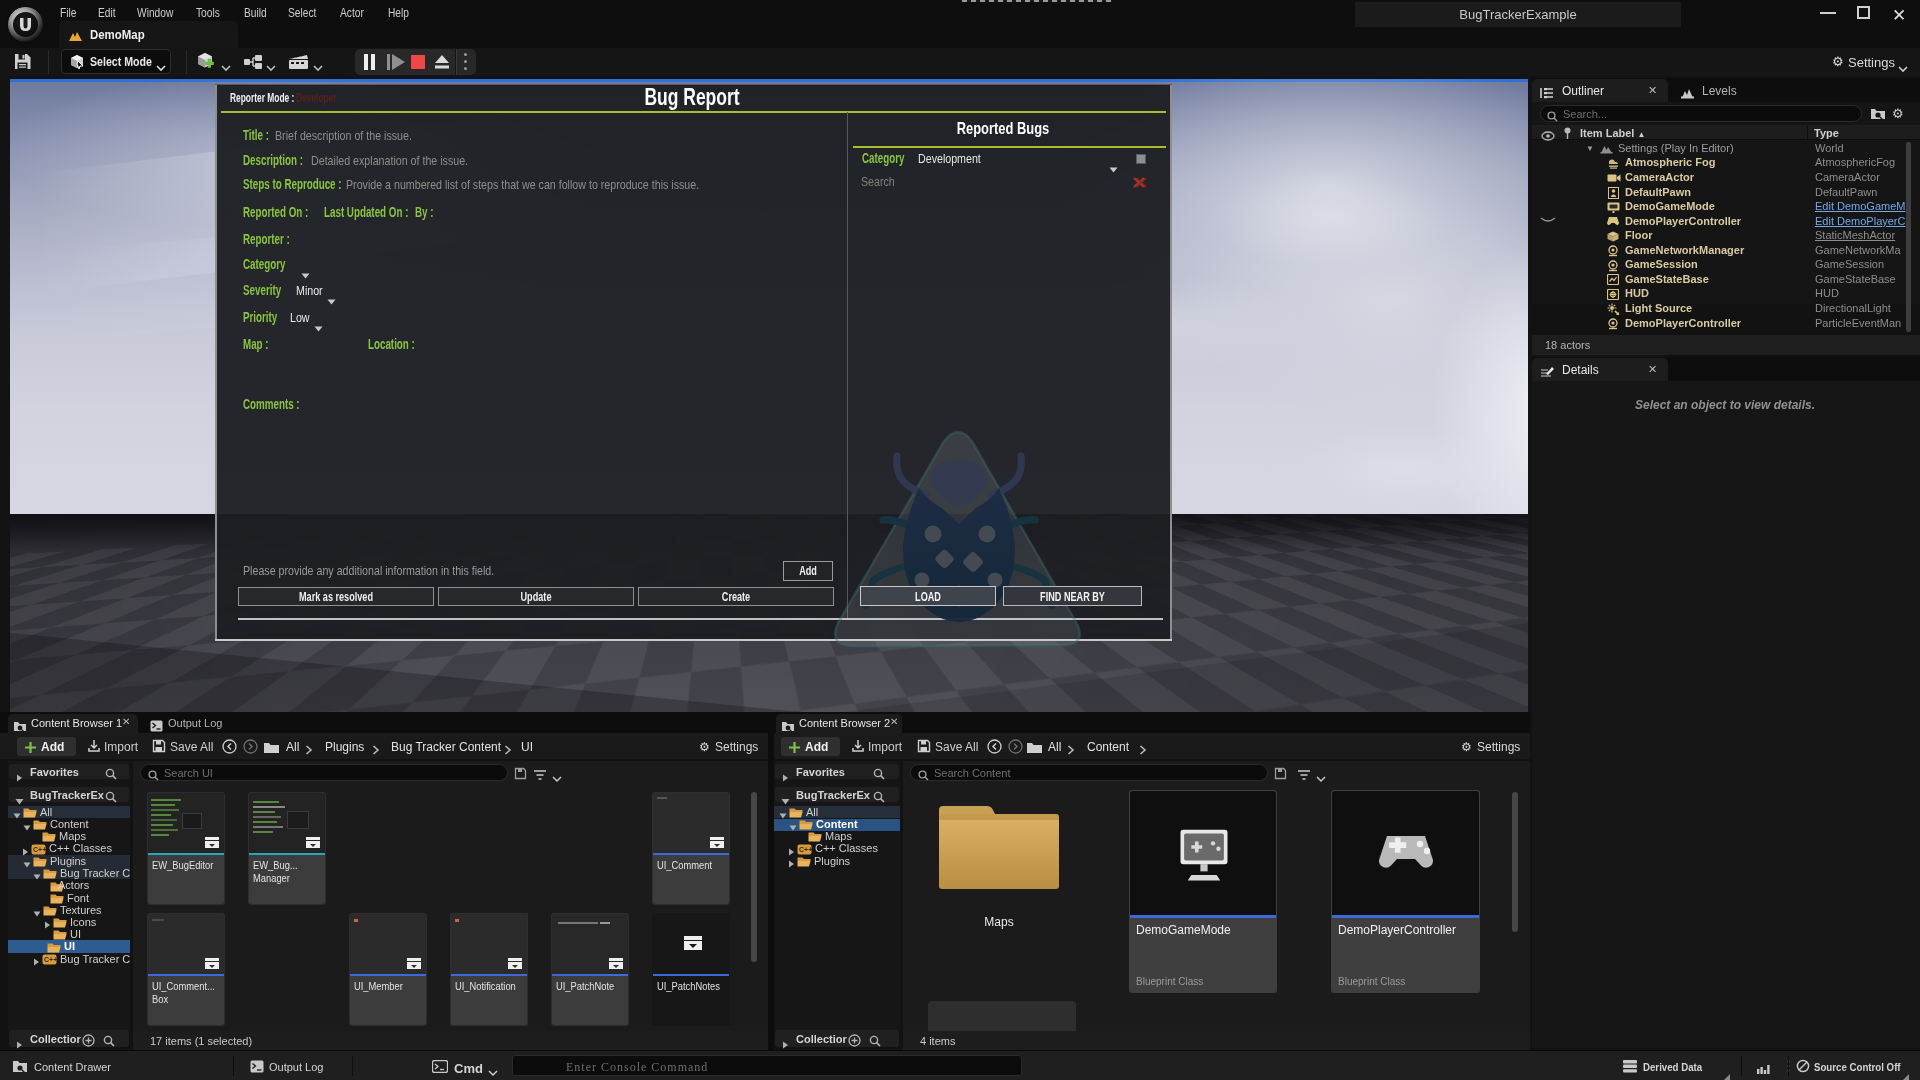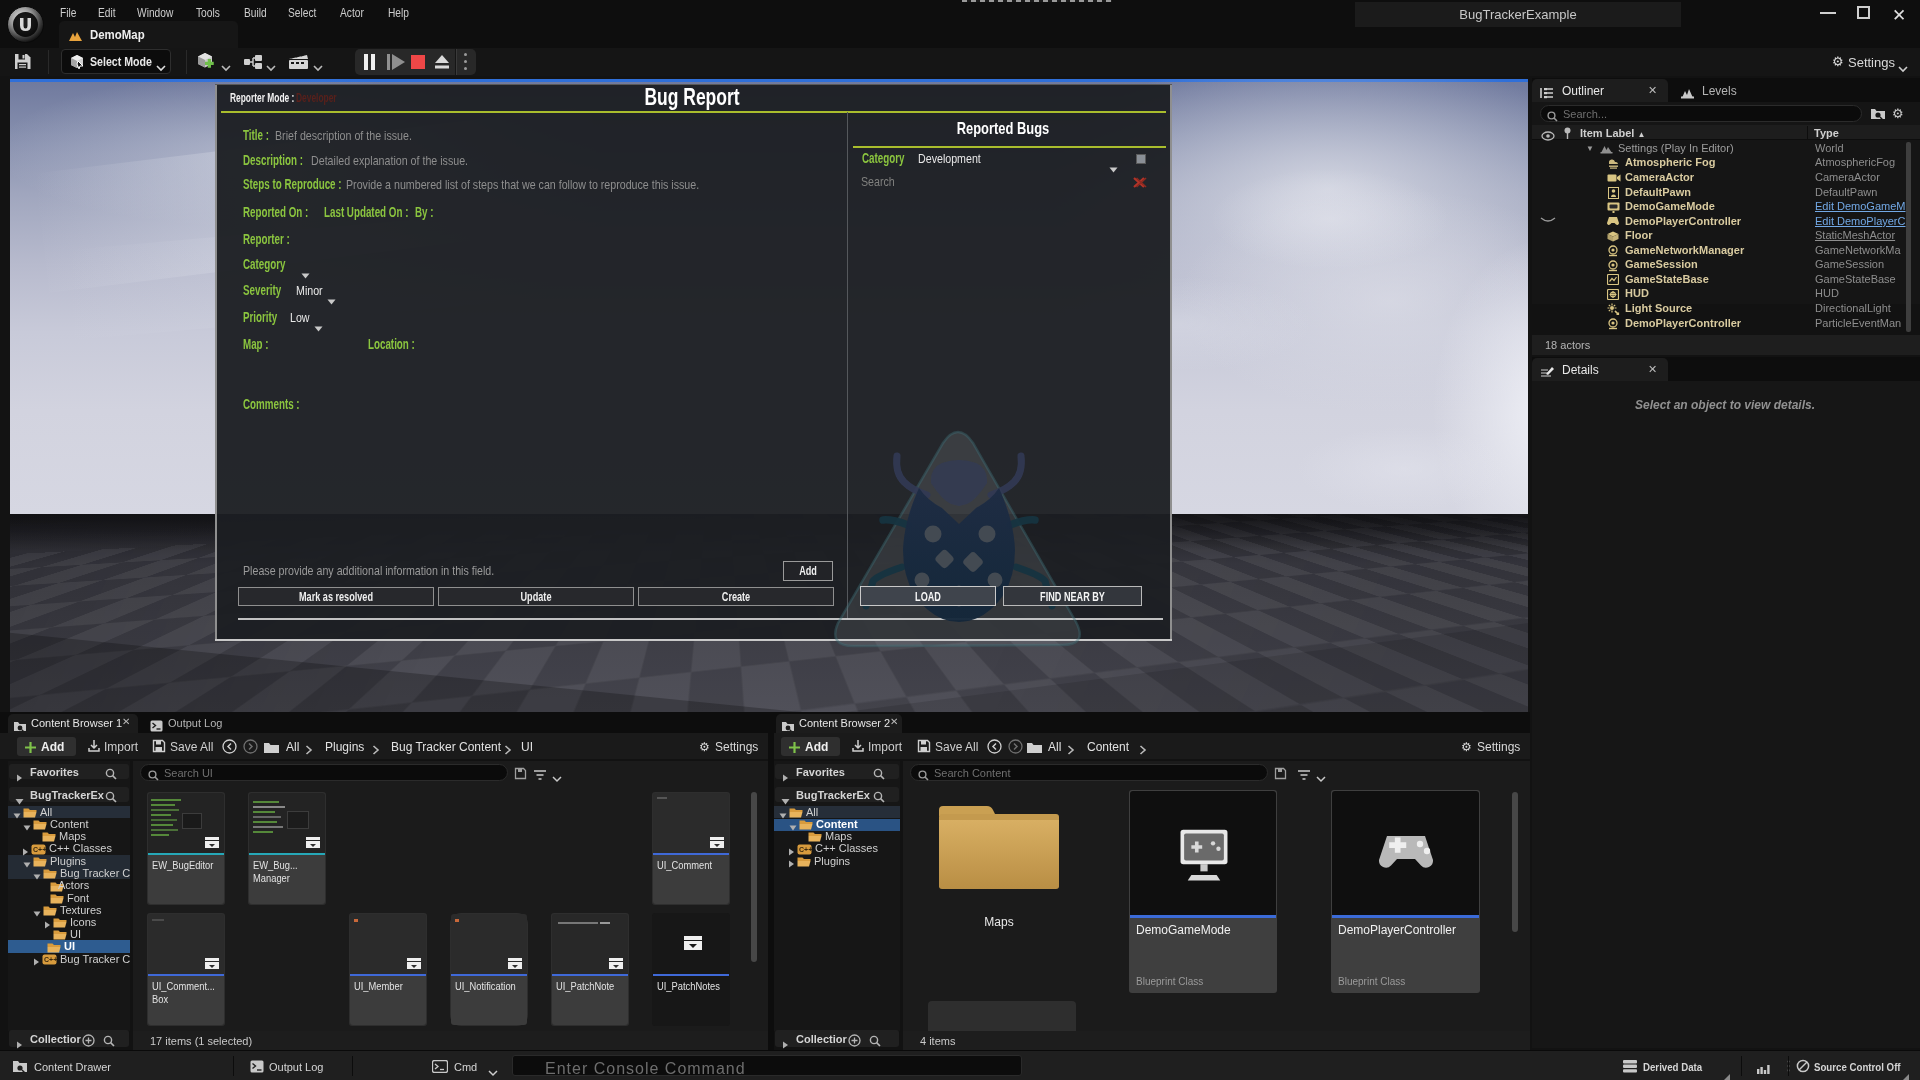--- a/index.html
+++ b/index.html
@@ -711,21 +711,21 @@
           </div>
       <div class="abs" style="left:57px;top:44px;"><svg width="16" height="13">
               <rect x="1" y="1" width="14" height="3" fill="#efefef"></rect>
               <rect x="1" y="5" width="14" height="7" fill="#efefef"></rect>
               <path d="M5 8 l3 3 3-3" fill="#2e2e2e"></path>
             </svg></div>
       <div class="abs" style="left:1px;top:61px;width:76px;height:2px;background:#3f69d8;"></div>
       <div class="abs" style="left:1px;top:63px;width:76px;height:49px;background:#3c3c3c;border-radius:0 0 3px 3px;"></div>
       <div class="abs" style="left:5px;top:67px;color:#e2e2e2;transform:scaleX(0.85);transform-origin:left top;white-space:nowrap;line-height:13px;">UI_Member</div>
     </div>
-    <div class="abs" style="left:317px;top:126px;width:78px;height:113px;background:#2e2e2e;border-radius:11px;">
+    <div class="abs" style="left:317px;top:126px;width:78px;height:113px;background:#2e2e2e;border-radius:1px;">
       <div class="abs" style="left:1px;top:1px;width:76px;height:60px;background:#2b2b2b;border-radius:3px 3px 0 0;overflow:hidden;">
             <div class="abs" style="left:4px;top:5px;width:4px;height:3px;background:#c8683a;"></div>
           </div>
       <div class="abs" style="left:57px;top:44px;"><svg width="16" height="13">
               <rect x="1" y="1" width="14" height="3" fill="#efefef"></rect>
               <rect x="1" y="5" width="14" height="7" fill="#efefef"></rect>
               <path d="M5 8 l3 3 3-3" fill="#2e2e2e"></path>
             </svg></div>
       <div class="abs" style="left:1px;top:61px;width:76px;height:2px;background:#3f69d8;"></div>
       <div class="abs" style="left:1px;top:63px;width:76px;height:49px;background:#3c3c3c;border-radius:0 0 3px 3px;"></div>
@@ -968,26 +968,26 @@
           <path d="M2.5 3.5 l3 2.5 -3 2.5" stroke="#1f1f1f" stroke-width="1.4" fill="none"></path>
           <path d="M7 10 h4.5" stroke="#1f1f1f" stroke-width="1.4"></path>
         </svg></div>
   <div class="abs" style="left:269px;top:10px;color:#d5d5d5;font-size:11px;">Output Log</div>
   <div class="abs" style="left:352px;top:5px;width:1px;height:20px;background:#0c0c0c;"></div>
   <div class="abs" style="left:432px;top:8px;"><svg width="16" height="13">
           <rect x="0.5" y="0.5" width="15" height="12" rx="2" fill="none" stroke="#c9c9c9" stroke-width="1.3"></rect>
           <path d="M3 4 l3 2.5 -3 2.5" stroke="#c9c9c9" stroke-width="1.3" fill="none"></path>
           <path d="M8 9.5 h4" stroke="#c9c9c9" stroke-width="1.3"></path>
         </svg></div>
-  <div class="abs" style="left:454px;top:10px;color:#d5d5d5;font-size:11px;font-weight:normal;">Cmd</div>
+  <div class="abs" style="left:454px;top:10px;color:#d5d5d5;font-size:13px;font-weight:bold;">Cmd</div>
   <div class="abs" style="left:488px;top:12px;"><svg width="10" height="8">
           <path d="M1 2 L5 6 L9 2" stroke="#ccc" stroke-width="1.5" fill="none"></path>
         </svg></div>
   <div class="abs" style="left:512px;top:4px;width:510px;height:21px;background:#0c0c0c;border:1px solid #2a2a2a;border-radius:3px;"></div>
-  <div class="abs" style="left:545px;top:9px;color:#6e6e6e;font-size:16px;font-family:Liberation Sans, sans-serif;letter-spacing:1px;">Enter Console Command</div>
+  <div class="abs" style="left:566px;top:9px;color:#6e6e6e;font-size:12px;font-family:Liberation Serif, serif;letter-spacing:1px;">Enter Console Command</div>
   <div class="abs" style="left:1622px;top:8px;"><svg width="16" height="14">
           <rect x="1" y="1" width="14" height="3.4" rx="1" fill="#c9c9c9"></rect>
           <rect x="1" y="5.6" width="14" height="3.4" rx="1" fill="#c9c9c9"></rect>
           <rect x="1" y="10.2" width="14" height="3.4" rx="1" fill="#c9c9c9"></rect>
         </svg></div>
   <div class="abs" style="left:1643px;top:10px;color:#d5d5d5;font-size:11px;font-weight:bold;transform:scaleX(0.88);transform-origin:left top;">Derived Data</div>
   <div class="abs" style="left:1723px;top:16px;"><svg width="8" height="8">
           <path d="M7 1 v6 h-6 Z" fill="#8a8a8a"></path>
         </svg></div>
   <div class="abs" style="left:1741px;top:5px;width:1px;height:20px;background:#0c0c0c;"></div>

